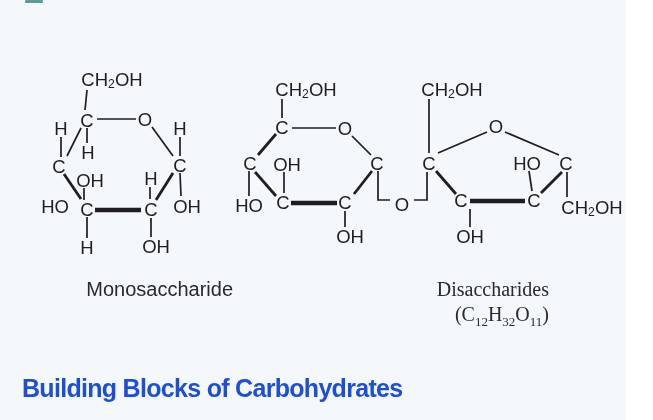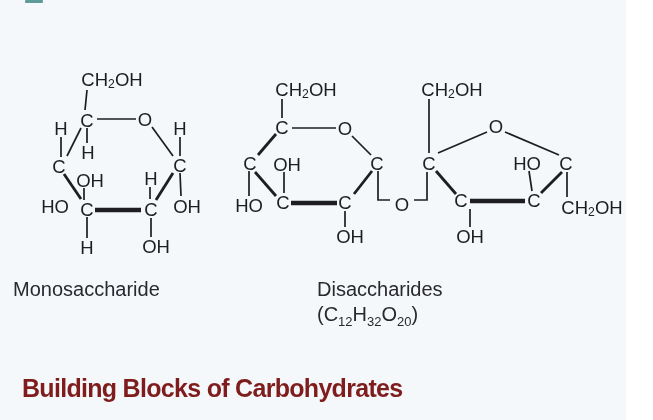--- a/index.html
+++ b/index.html
@@ -5,23 +5,23 @@
   html,body{margin:0;padding:0;}
   .canvas{
     position:relative;
     width:626px;height:420px;
     overflow:hidden;
     font-family:"Liberation Sans",sans-serif;
   }
   svg.structures{position:absolute;left:0;top:0;}
   svg.structures text{font-family:"Liberation Sans",sans-serif;}
   .artifact{position:absolute;left:25px;top:0;width:18px;height:3px;opacity:.75;border-radius:1px;}
-  .caption{position:absolute;top:277px;text-align:left;}
+  .caption{position:absolute;top:277px;text-align:right;}
   .caption-mono{left:13px;width:220px;}
-  .caption-di{left:317px;width:220px;}
+  .caption-di{left:329px;width:220px;font-family:Liberation Serif, serif;}
   .cap-name{font-size:20px;line-height:24px;}
   .cap-formula{font-size:20px;line-height:24px;margin-top:1px;}
   .cap-formula sub{font-size:13px;line-height:0;}
   .footer-title{
     position:absolute;left:22px;top:374px;
     font-size:25px;font-weight:bold;letter-spacing:-0.7px;
     white-space:nowrap;
   }
 </style>
 </head>
@@ -108,17 +108,17 @@
         <text x="592" y="207" text-anchor="middle" dominant-baseline="central" font-size="18.5" fill="#1e1e22"><tspan>CH</tspan><tspan dy="4.5" font-size="12.21">2</tspan><tspan dy="-4.5">OH</tspan></text>
       </g>
     </svg>
 
   <div class="caption caption-mono">
     <div class="cap-name">Monosaccharide</div>
   </div>
 
   <div class="caption caption-di">
     <div class="cap-name">Disaccharides</div>
-    <div class="cap-formula"><span>(C</span><sub>12</sub><span>H</span><sub>32</sub><span>O</span><sub>20</sub><span>)</span></div>
+    <div class="cap-formula"><span>(C</span><sub>12</sub><span>H</span><sub>32</sub><span>O</span><sub>11</sub><span>)</span></div>
   </div>
 
-  <div class="footer-title" style="color: #7f1d1d;">Building Blocks of Carbohydrates</div>
+  <div class="footer-title" style="color: #1d4ed8;">Building Blocks of Carbohydrates</div>
 </div>
 
 </body></html>

